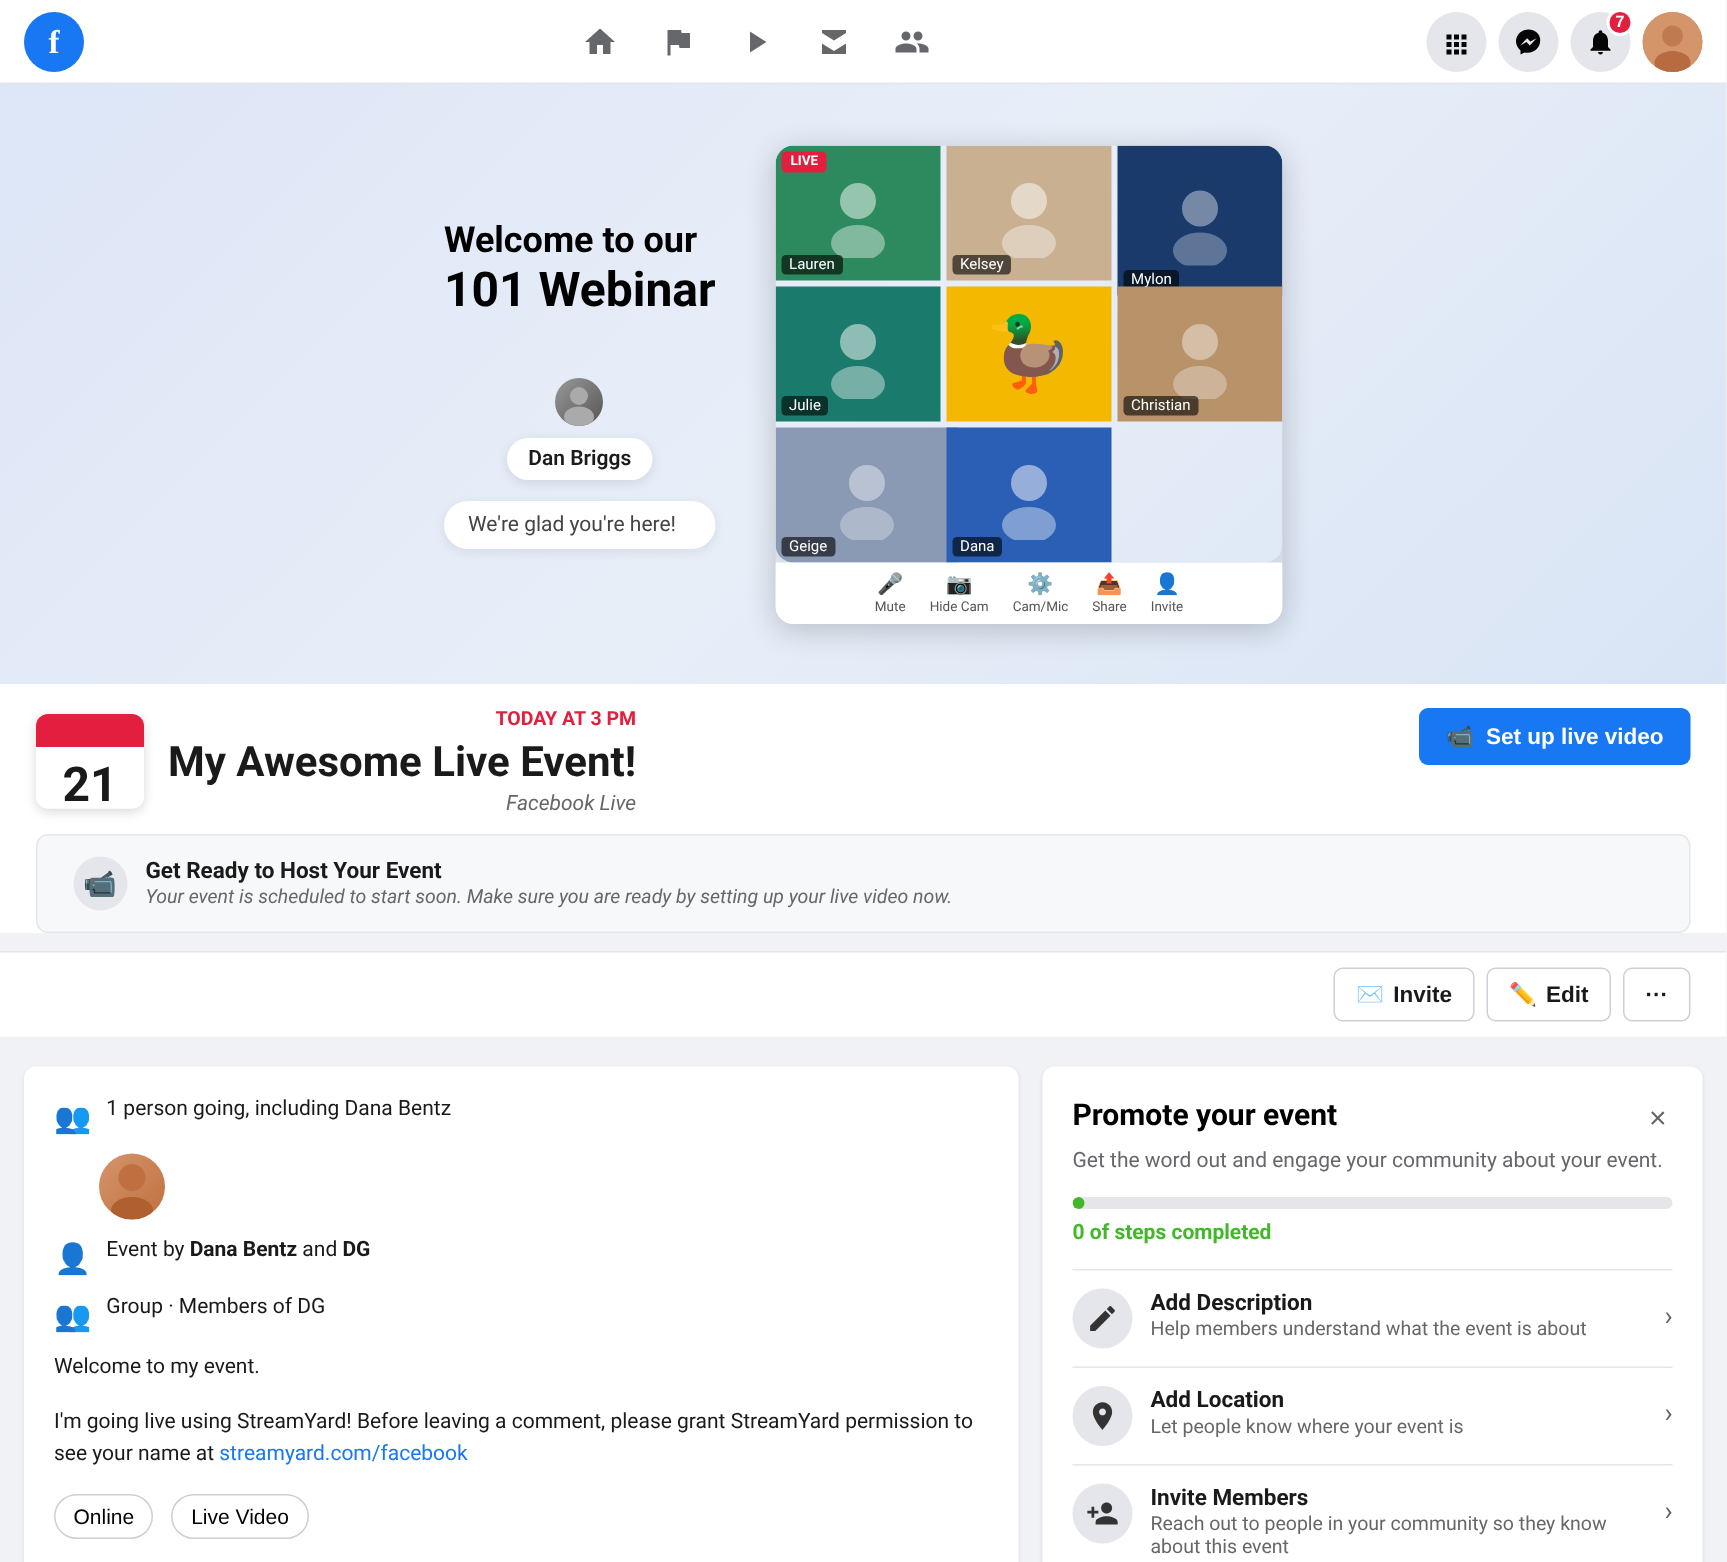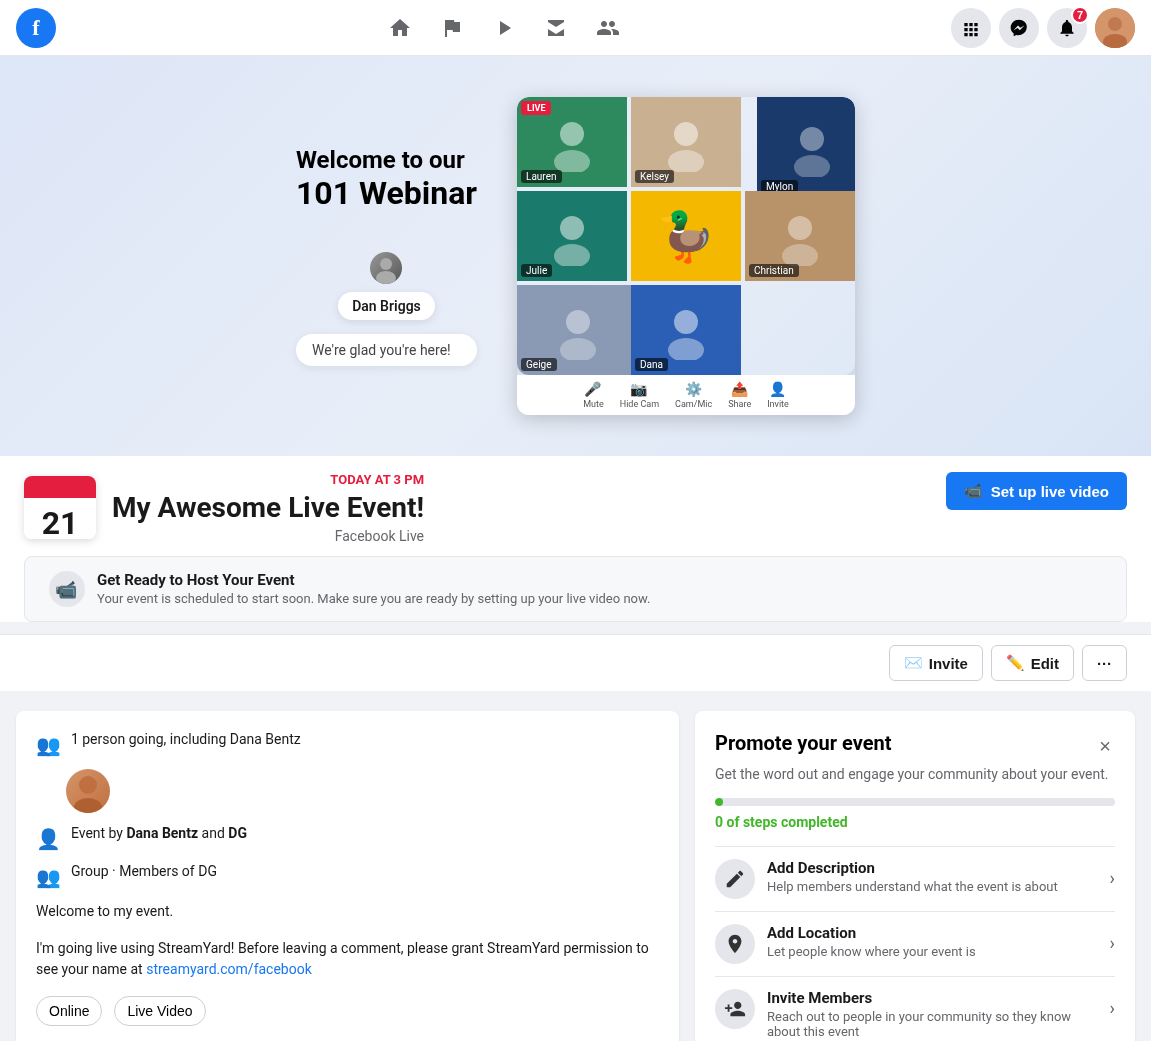--- a/index.html
+++ b/index.html
@@ -179,20 +179,21 @@
     }
     .event-title {
       font-size: 28px;
       font-weight: 700;
       color: #1a1a1a;
       margin-bottom: 4px;
     }
     .event-platform {
       font-size: 14px;
       color: #65676b;
+      font-style: italic;
     }
     .setup-live-btn {
       background: #1877f2;
       color: #fff;
       border: none;
       border-radius: 6px;
       padding: 10px 18px;
       font-size: 15px;
       font-weight: 600;
       cursor: pointer;
@@ -211,21 +212,21 @@
     }
     .alert-icon {
       width: 36px; height: 36px;
       border-radius: 50%;
       background: #e4e6eb;
       display: flex; align-items: center; justify-content: center;
       font-size: 18px;
       flex-shrink: 0;
     }
     .alert-text h4 { font-size: 15px; font-weight: 700; color: #1a1a1a; }
-    .alert-text p { font-size: 13px; color: #65676b; margin-top: 2px; }
+    .alert-text p { font-size: 13px; color: #65676b; margin-top: 2px; font-style: italic; }
 
     
     .action-row {
       background: #fff;
       padding: 10px 24px;
       display: flex;
       justify-content: flex-end;
       gap: 8px;
       border-top: 1px solid #e4e6eb;
     }
@@ -456,21 +457,21 @@
         <div class="video-cell" style="background:#c9b090; width:110px; height:90px; position:relative;">
           <div style="width:100%;height:100%;display:flex;align-items:center;justify-content:center;">
             <svg viewBox="0 0 60 60" width="60" height="60">
                 <circle cx="30" cy="22" r="12" fill="rgba(255,255,255,0.5)"></circle>
                 <ellipse cx="30" cy="50" rx="18" ry="12" fill="rgba(255,255,255,0.4)"></ellipse>
               </svg>
           </div>
           <span class="participant-name">Kelsey</span>
         </div>
 
-        <div class="video-cell" style="background:#1a3a6b; width:110px; height:100px; position:relative;margin-left:12px;">
+        <div class="video-cell" style="background:#1a3a6b; width:110px; height:100px; position:relative;">
           <div style="width:100%;height:100%;display:flex;align-items:center;justify-content:center;">
             <svg viewBox="0 0 60 60" width="60" height="60">
                 <circle cx="30" cy="22" r="12" fill="rgba(255,255,255,0.4)"></circle>
                 <ellipse cx="30" cy="50" rx="18" ry="12" fill="rgba(255,255,255,0.3)"></ellipse>
               </svg>
           </div>
           <span class="participant-name">Mylon</span>
         </div>
         <div class="video-cell" style="background:#1a7a6b; width:110px; height:90px; position:relative;">
           <div style="width:100%;height:100%;display:flex;align-items:center;justify-content:center;">

